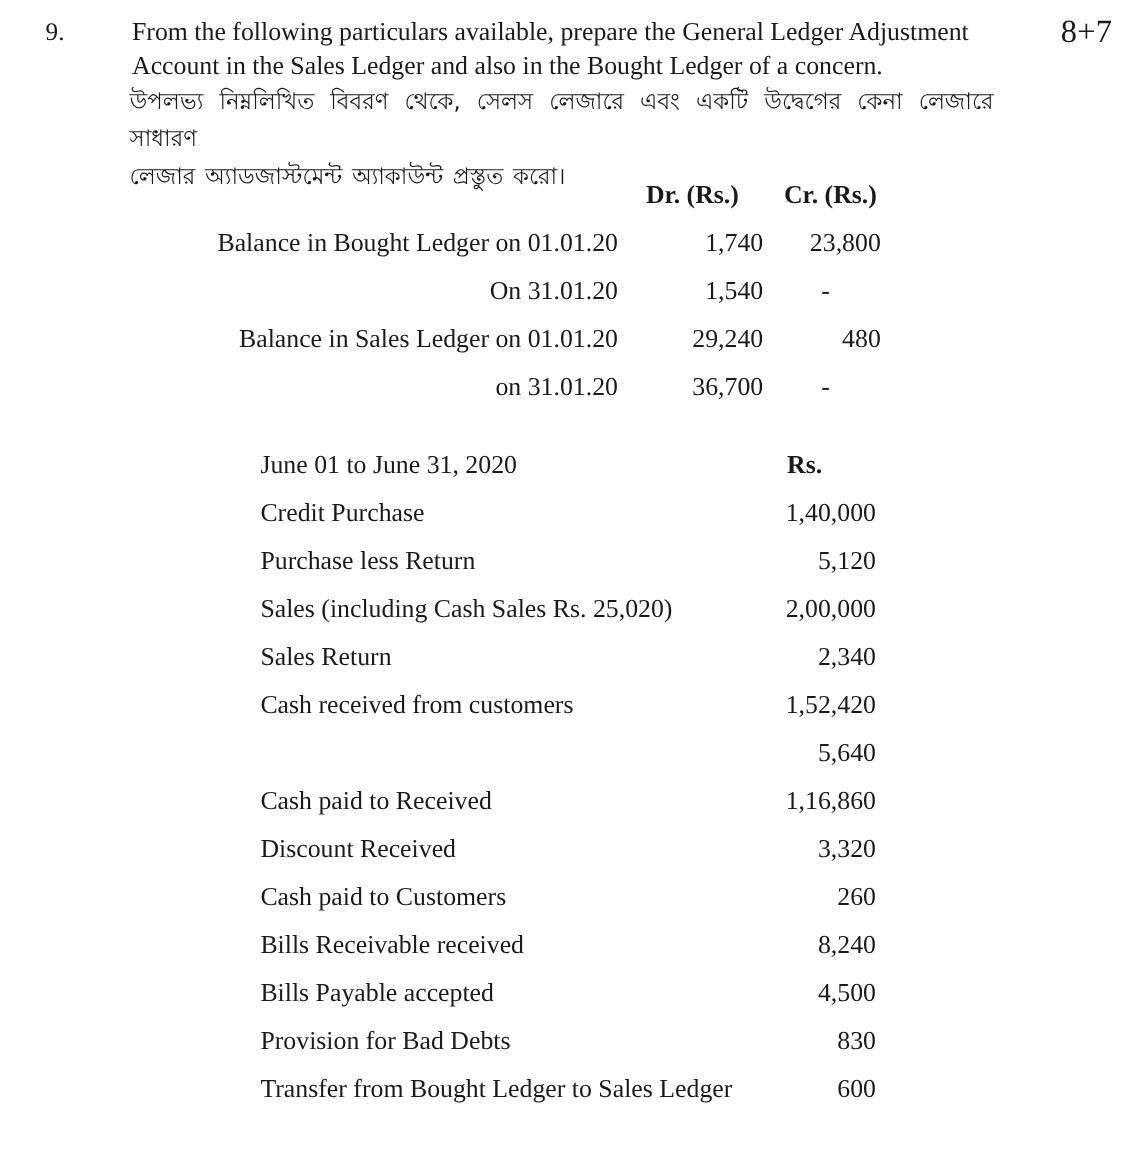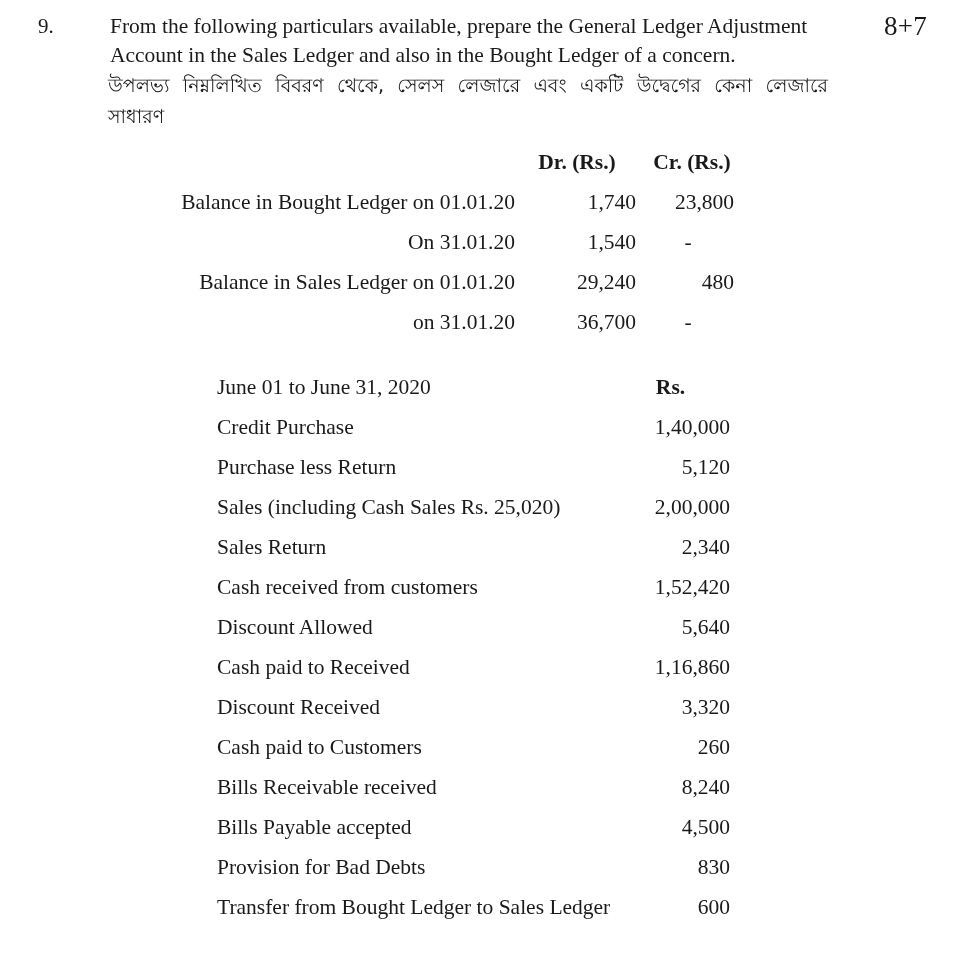--- a/index.html
+++ b/index.html
@@ -167,20 +167,21 @@
 <body>
 
 <div class="page">
 
   <div class="question-block">
     <div class="q-number">9.</div>
     <div class="q-marks">8+7</div>
     <div class="q-text-en">From the following particulars available, prepare the General Ledger Adjustment Account in the Sales Ledger and also in the Bought Ledger of a concern.</div>
     <div class="q-text-bn">
       <span class="bn-line first">উপলভ্য নিম্নলিখিত বিবরণ থেকে, সেলস লেজারে এবং একটি উদ্বেগের কেনা লেজারে সাধারণ</span>
+      <span class="bn-line">লেজার অ্যাডজাস্টমেন্ট অ্যাকাউন্ট প্রস্তুত করো।</span>
     </div>
   </div>
 
   <div class="balances">
     <div class="bal-row bal-head">
       <div class="bal-label"></div>
       <div class="bal-dr">Dr. (Rs.)</div>
       <div class="bal-cr">Cr. (Rs.)</div>
     </div>
 
@@ -229,21 +230,20 @@
     </div>
     <div class="txn-row">
       <div class="txn-label">Sales Return</div>
       <div class="txn-amount">2,340</div>
     </div>
     <div class="txn-row">
       <div class="txn-label">Cash received from customers</div>
       <div class="txn-amount">1,52,420</div>
     </div>
     <div class="txn-row">
-      <div class="txn-label">Discount Allowed</div>
       <div class="txn-amount">5,640</div>
     </div>
     <div class="txn-row">
       <div class="txn-label">Cash paid to Received</div>
       <div class="txn-amount">1,16,860</div>
     </div>
     <div class="txn-row">
       <div class="txn-label">Discount Received</div>
       <div class="txn-amount">3,320</div>
     </div>

